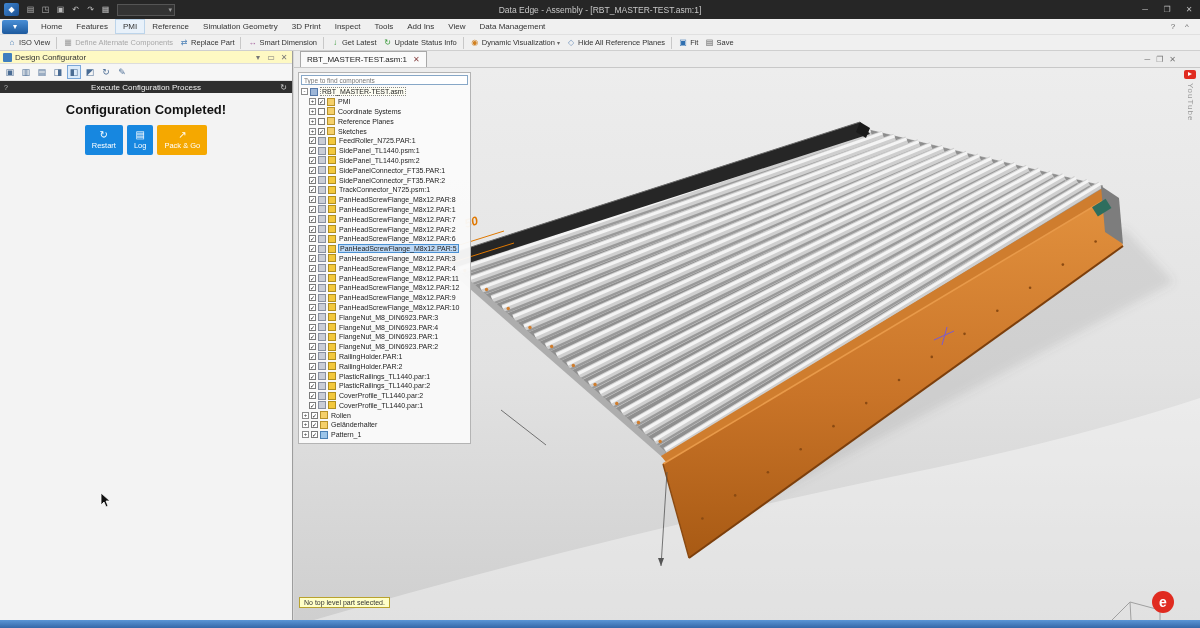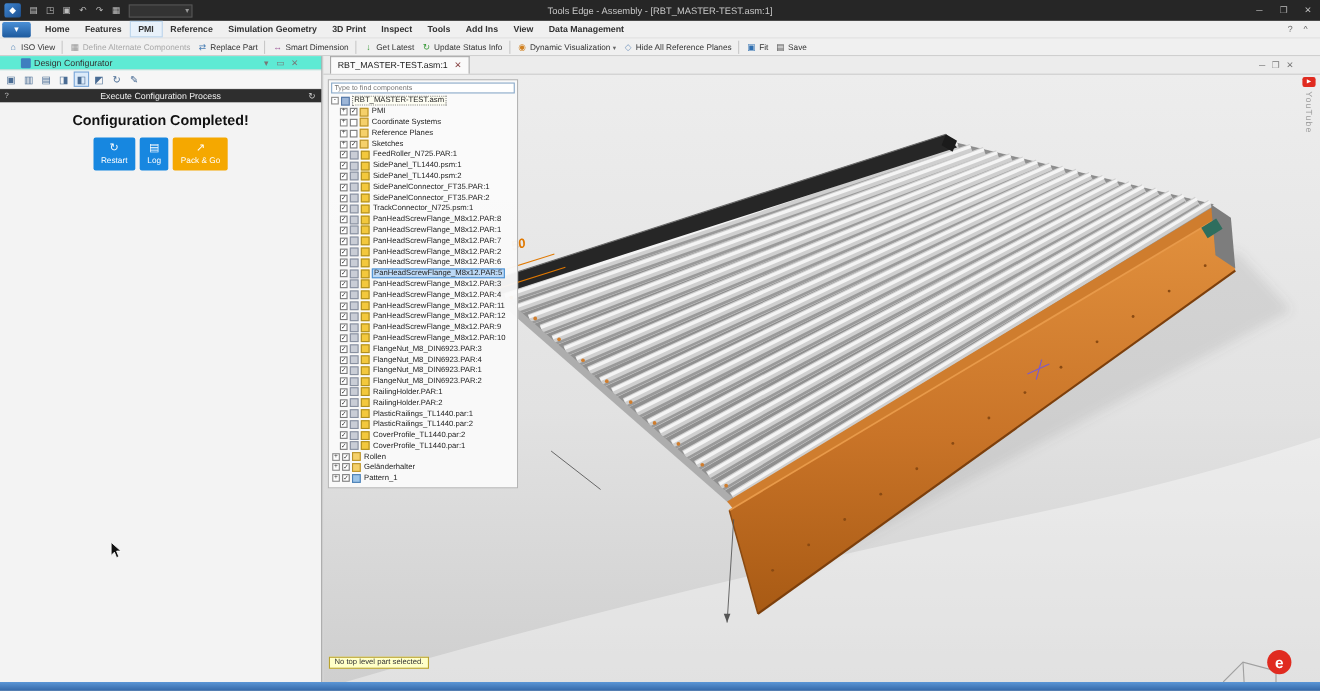--- a/index.html
+++ b/index.html
@@ -44,22 +44,22 @@
   .tbicon { width:10px; height:10px; font-size:8px; line-height:10px; text-align:center; }
   .tsep { width:1px; height:12px; background:#c8c8c8; margin:0 3px; }
   .tcaret { font-size:6px; color:#666; }
 
   
   #main { position:absolute; left:0; top:51px; width:1200px; height:569px; }
 
   
   #left-panel { position:absolute; left:0; top:0; width:293px; height:569px;
     background:#f3f3f3; border-right:1px solid #9d9d9d; }
-  #cfg-header { height:13px; display:flex; align-items:center; background:#5eead4;
-    border-bottom:1px solid #ddd; padding:0 19px; }
+  #cfg-header { height:13px; display:flex; align-items:center; background:#fef9c3;
+    border-bottom:1px solid #ddd; padding:0 3px; }
   #cfg-header-icon { width:9px; height:9px; background:#3f7fbf; border-radius:1px; margin-right:3px; }
   #cfg-title { font-size:8px; color:#333; }
   #cfg-header-right { margin-left:auto; display:flex; gap:3px; }
   .hdr-ic { font-size:8px; color:#777; width:10px; text-align:center; }
   #cfg-tools { height:17px; display:flex; align-items:center; gap:2px; padding:0 3px;
     background:#f6f6f6; border-bottom:1px solid #e2e2e2; }
   .cfg-tool { width:14px; height:14px; border:1px solid transparent; font-size:9px;
     line-height:13px; text-align:center; color:#4a6c94; }
   .cfg-tool.active { border:1px solid #7aa7d8; background:#dcebfa; }
   #steps-row { height:20px; display:flex; align-items:center; padding:0 5px; }
@@ -146,31 +146,31 @@
   <div id="app-logo">◆</div>
   <span class="qa-icon">▤</span>
   <span class="qa-icon">◳</span>
   <span class="qa-icon">▣</span>
   <span class="qa-icon">↶</span>
   <span class="qa-icon">↷</span>
   <span class="qa-icon">▦</span>
   <div id="qa-combo">
       <span>▾</span>
     </div>
-  <div id="title-text">Tools Edge - Assembly - [RBT_MASTER-TEST.asm:1]</div>
+  <div id="title-text">Data Edge - Assembly - [RBT_MASTER-TEST.asm:1]</div>
   <div id="win-controls">
     <span class="win-btn">─</span>
     <span class="win-btn">❐</span>
     <span class="win-btn">✕</span>
   </div>
 </div>
 
 <div id="menubar">
   <div id="app-button">▾</div>
-  <div id="menu-tabs" style="display:flex;align-items:center;font-weight:bold;">
+  <div id="menu-tabs" style="display:flex;align-items:center;">
       <span class="mtab">Home</span>
       <span class="mtab">Features</span>
       <span class="mtab hl">PMI</span>
       <span class="mtab">Reference</span>
       <span class="mtab">Simulation Geometry</span>
       <span class="mtab">3D Print</span>
       <span class="mtab">Inspect</span>
       <span class="mtab">Tools</span>
       <span class="mtab">Add Ins</span>
       <span class="mtab">View</span>

